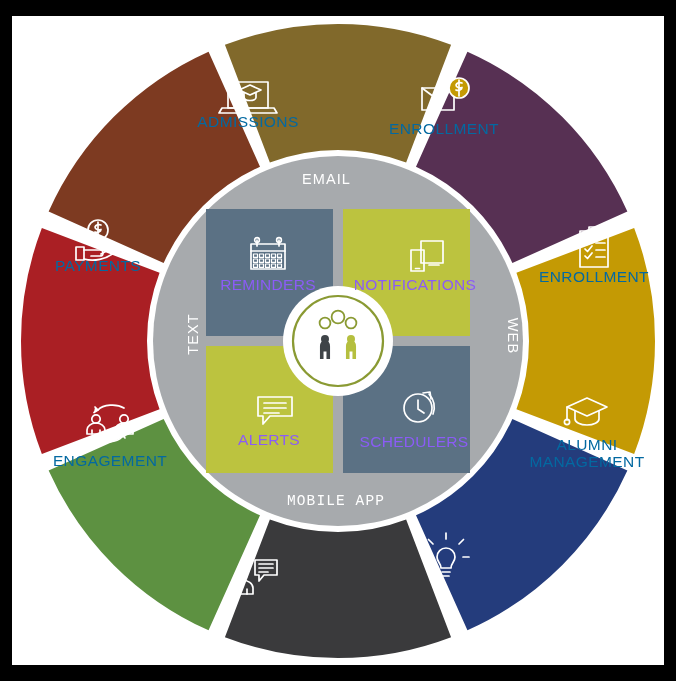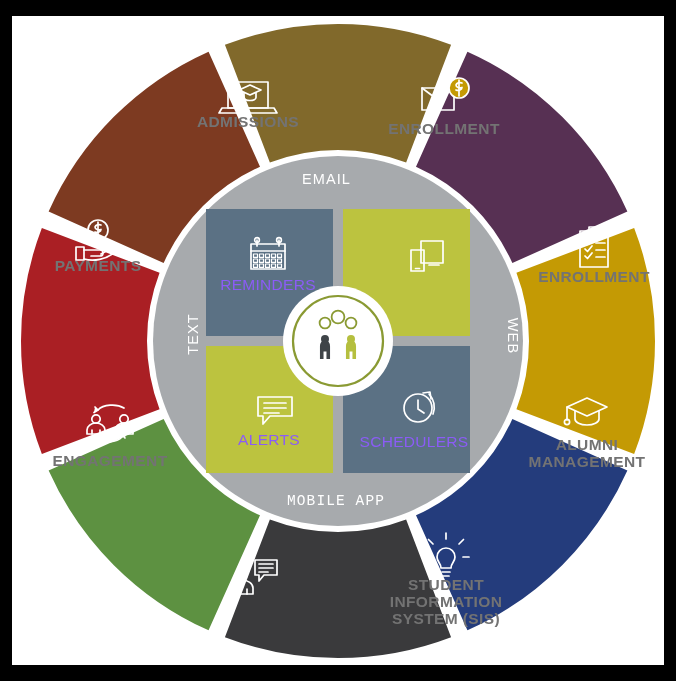--- a/index.html
+++ b/index.html
@@ -1,23 +1,23 @@
 <!DOCTYPE html>
 <html><head>
 <meta charset="utf-8">
 <style>
   html,body{margin:0;padding:0;background:#000;}
   body{width:676px;height:681px;overflow:hidden;
        font-family:"Liberation Sans","DejaVu Sans",sans-serif;}
   #stage{position:absolute;left:12px;top:16px;width:652px;height:649px;background:#ffffff;overflow:hidden;}
   #wheel{position:absolute;left:0;top:0;width:652px;height:649px;}
   .seg-label{
-    position:absolute;color:#737373;text-align:center;
+    position:absolute;color:#0369a1;text-align:center;
     font-size:15.5px;letter-spacing:.4px;line-height:17px;
-    pointer-events:none;white-space:pre-line;font-weight:bold;
+    pointer-events:none;white-space:pre-line;
   }
   .ring-label{position:absolute;color:#ffffff;font-size:14.5px;letter-spacing:1.1px;}
   .cell-label{position:absolute;color:#8b5cf6;font-size:15.5px;letter-spacing:.3px;text-align:center;width:100%;}
   svg{display:block;overflow:visible;}
 </style>
 </head>
 <body>
 
 <div id="stage">
   <svg id="wheel" viewBox="0 0 652 649">
@@ -178,27 +178,25 @@
           <path d="M4,-15 l7,-1 l1,7" fill="none"></path>
         </g>
       </g>
   </svg>
 
   <div class="seg-label" style="left: 136px; top: 97px; width: 200px;">ADMISSIONS</div>
   <div class="seg-label" style="left: 332px; top: 104px; width: 200px;">ENROLLMENT</div>
   <div class="seg-label" style="left: 482px; top: 252px; width: 200px;">ENROLLMENT</div>
   <div class="seg-label" style="left: 475px; top: 420px; width: 200px;">ALUMNI
 MANAGEMENT</div>
-  <div class="seg-label" style="left: 334px; top: 560px; width: 200px;">STUDENT
-INFORMATION
-SYSTEM (SIS)</div>
   <div class="seg-label" style="left: -2px; top: 436px; width: 200px;">ENGAGEMENT</div>
   <div class="seg-label" style="left: -14px; top: 241px; width: 200px;">PAYMENTS</div>
 
   <div class="ring-label" style="left: 290px; top: 155px; text-align: center;">EMAIL</div>
   <div class="ring-label" style="left: 483px; top: 312px; transform: rotate(90deg); transform-origin: center center;">WEB</div>
   <div class="ring-label" style="left: 275px; top: 477px; font-family: Liberation Mono, monospace;">MOBILE APP</div>
   <div class="ring-label" style="left: 160px; top: 310px; transform: rotate(-90deg); transform-origin: center center;">TEXT</div>
 
   <div class="cell-label" style="left: 166px; top: 260px; width: 180px;">REMINDERS</div>
+  <div class="cell-label" style="left: 313px; top: 260px; width: 180px;">NOTIFICATIONS</div>
   <div class="cell-label" style="left: 167px; top: 415px; width: 180px;">ALERTS</div>
   <div class="cell-label" style="left: 312px; top: 417px; width: 180px;">SCHEDULERS</div>
 </div>
 
 </body></html>

